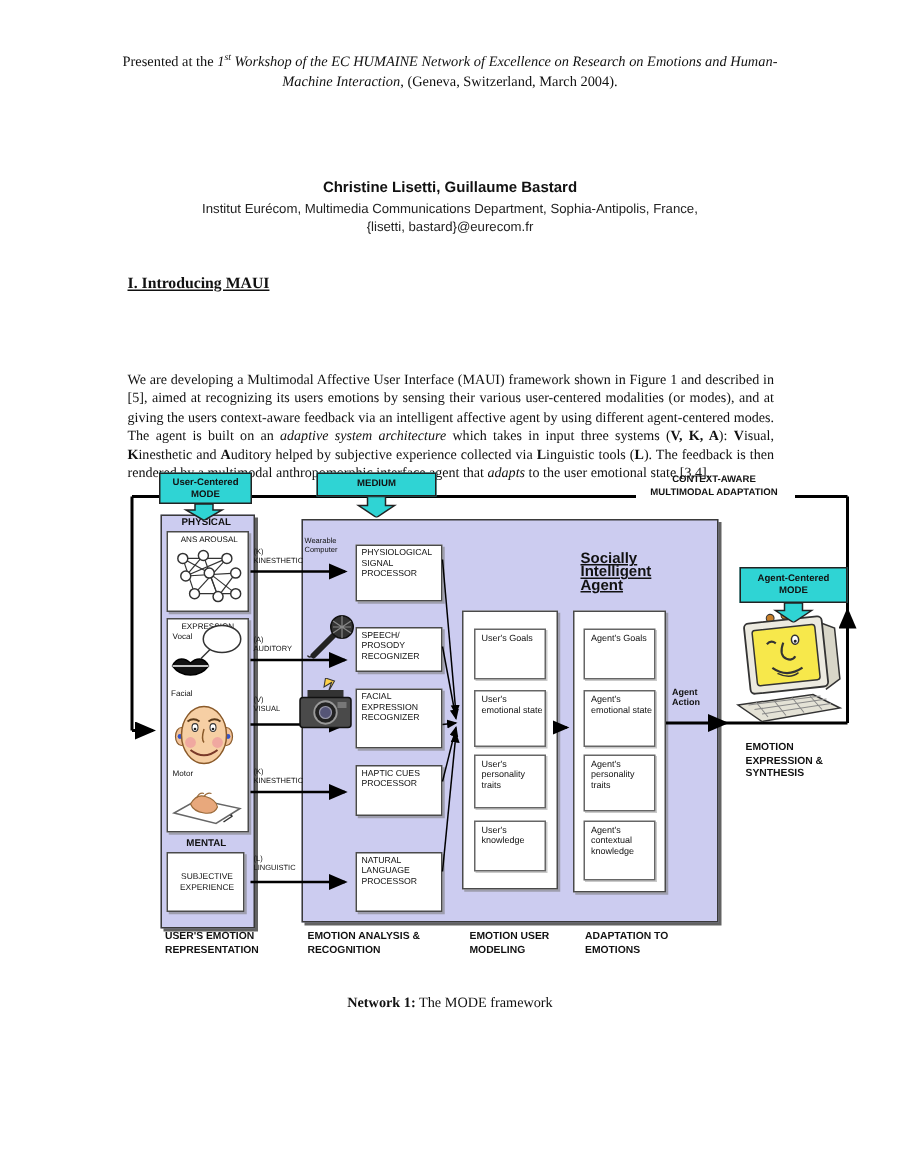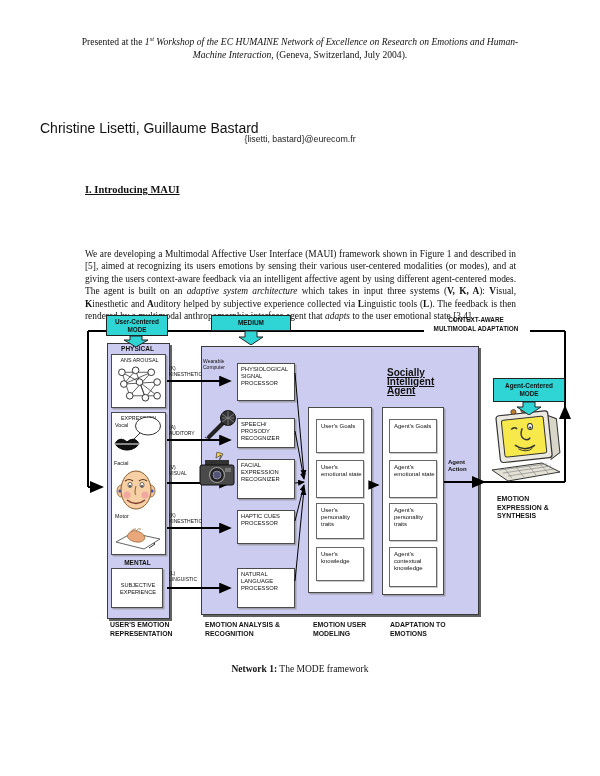--- a/index.html
+++ b/index.html
@@ -7,22 +7,22 @@
     width:600px;height:776px;background:#ffffff;position:relative;
     font-family:"Liberation Serif",serif;color:#111;overflow:hidden;
   }
   
   .note{position:absolute;top:33px;left:70px;width:460px;text-align:center;
         font-size:9.6px;line-height:12.5px;}
   .note .it{font-style:italic;}
   .note sup{font-size:6.5px;font-style:italic;}
   .paper-title{position:absolute;top:82px;left:40px;width:520px;text-align:center;
         font-family:"Liberation Sans",sans-serif;font-weight:bold;font-size:11.6px;line-height:15px;}
-  .authors{position:absolute;top:120px;left:40px;width:520px;
-        font-family:"Liberation Sans",sans-serif;font-weight:normal;font-size:14px;}
+  .authors{position:absolute;top:120px;left:40px;width:520px;text-align:center;
+        font-family:"Liberation Sans",sans-serif;font-weight:bold;font-size:10px;}
   .affil{position:absolute;top:134px;left:40px;width:520px;text-align:center;
         font-family:"Liberation Sans",sans-serif;font-size:8.8px;line-height:11.5px;color:#222;}
   .sec-heading{position:absolute;top:184px;left:85px;font-weight:bold;font-size:10.5px;
         text-decoration:underline;}
   .para{position:absolute;top:212px;left:85px;width:431px;font-size:9.4px;line-height:12.45px;
         text-align:justify;margin-top:36px;}
   .caption{position:absolute;top:664px;left:100px;width:400px;text-align:center;font-size:9.5px;}
   .caption .b{font-weight:bold;}
 
   
@@ -46,26 +46,27 @@
   .bighead{position:absolute;font-weight:bold;font-size:10px;line-height:9px;z-index:2;text-decoration:underline;}
   .blabel{position:absolute;font-weight:bold;font-size:6.9px;line-height:8.6px;z-index:2;}
   .ctx{position:absolute;top:3px;left:420px;width:112px;text-align:center;z-index:2;
        font-weight:bold;font-size:6.4px;line-height:8.6px;}
   svg.connect{position:absolute;top:0;left:0;z-index:3;pointer-events:none;}
   .icon{position:absolute;z-index:3;}
 </style>
 </head>
 <body>
 
-<div class="note"><span>Presented at the </span><span class="it">1</span><sup>st</sup><span class="it"> Workshop of the EC HUMAINE Network of Excellence on Research on Emotions and Human-Machine Interaction</span><span>, (Geneva, Switzerland, July 2004).</span></div>
+<div class="note"><span>Presented at the </span><span class="it">1</span><sup>st</sup><span class="it"> Workshop of the EC HUMAINE Network of Excellence on Research on Emotions and Human-Machine Interaction</span><span>, (Geneva, Switzerland, March 2004).</span></div>
 
 <div class="paper-title">
 </div>
 <div class="authors">Christine Lisetti, Guillaume Bastard</div>
 <div class="affil">
+  <div>Institut Eurécom, Multimedia Communications Department, Sophia-Antipolis, France,</div>
   <div>{lisetti, bastard}@eurecom.fr</div>
 </div>
 
 <div class="sec-heading">I. Introducing MAUI</div>
 <div class="para"><span>We are developing a Multimodal Affective User Interface (MAUI) framework shown in Figure 1 and described in [5], aimed at recognizing its users emotions by sensing their various user-centered modalities (or modes), and at giving the users context-aware feedback via an intelligent affective agent by using different agent-centered modes. The agent is built on an </span><span style="font-style: italic;">adaptive system architecture</span><span> which takes in input three systems (</span><span style="font-weight: bold;">V, K, A</span><span>): </span><span style="font-weight: bold;">V</span><span>isual, </span><span style="font-weight: bold;">K</span><span>inesthetic and </span><span style="font-weight: bold;">A</span><span>uditory helped by subjective experience collected via </span><span style="font-weight: bold;">L</span><span>inguistic tools (</span><span style="font-weight: bold;">L</span><span>). The feedback is then rendered by a multimodal anthropomorphic interface agent that </span><span style="font-style: italic;">adapts</span><span> to the user emotional state [3,4].</span></div>
 
 <div class="fig">
 
   <div class="panel" style="left:107px;top:30px;width:61px;height:274px;"></div>
   <div class="panel" style="left:201px;top:33px;width:276px;height:267px;"></div>

